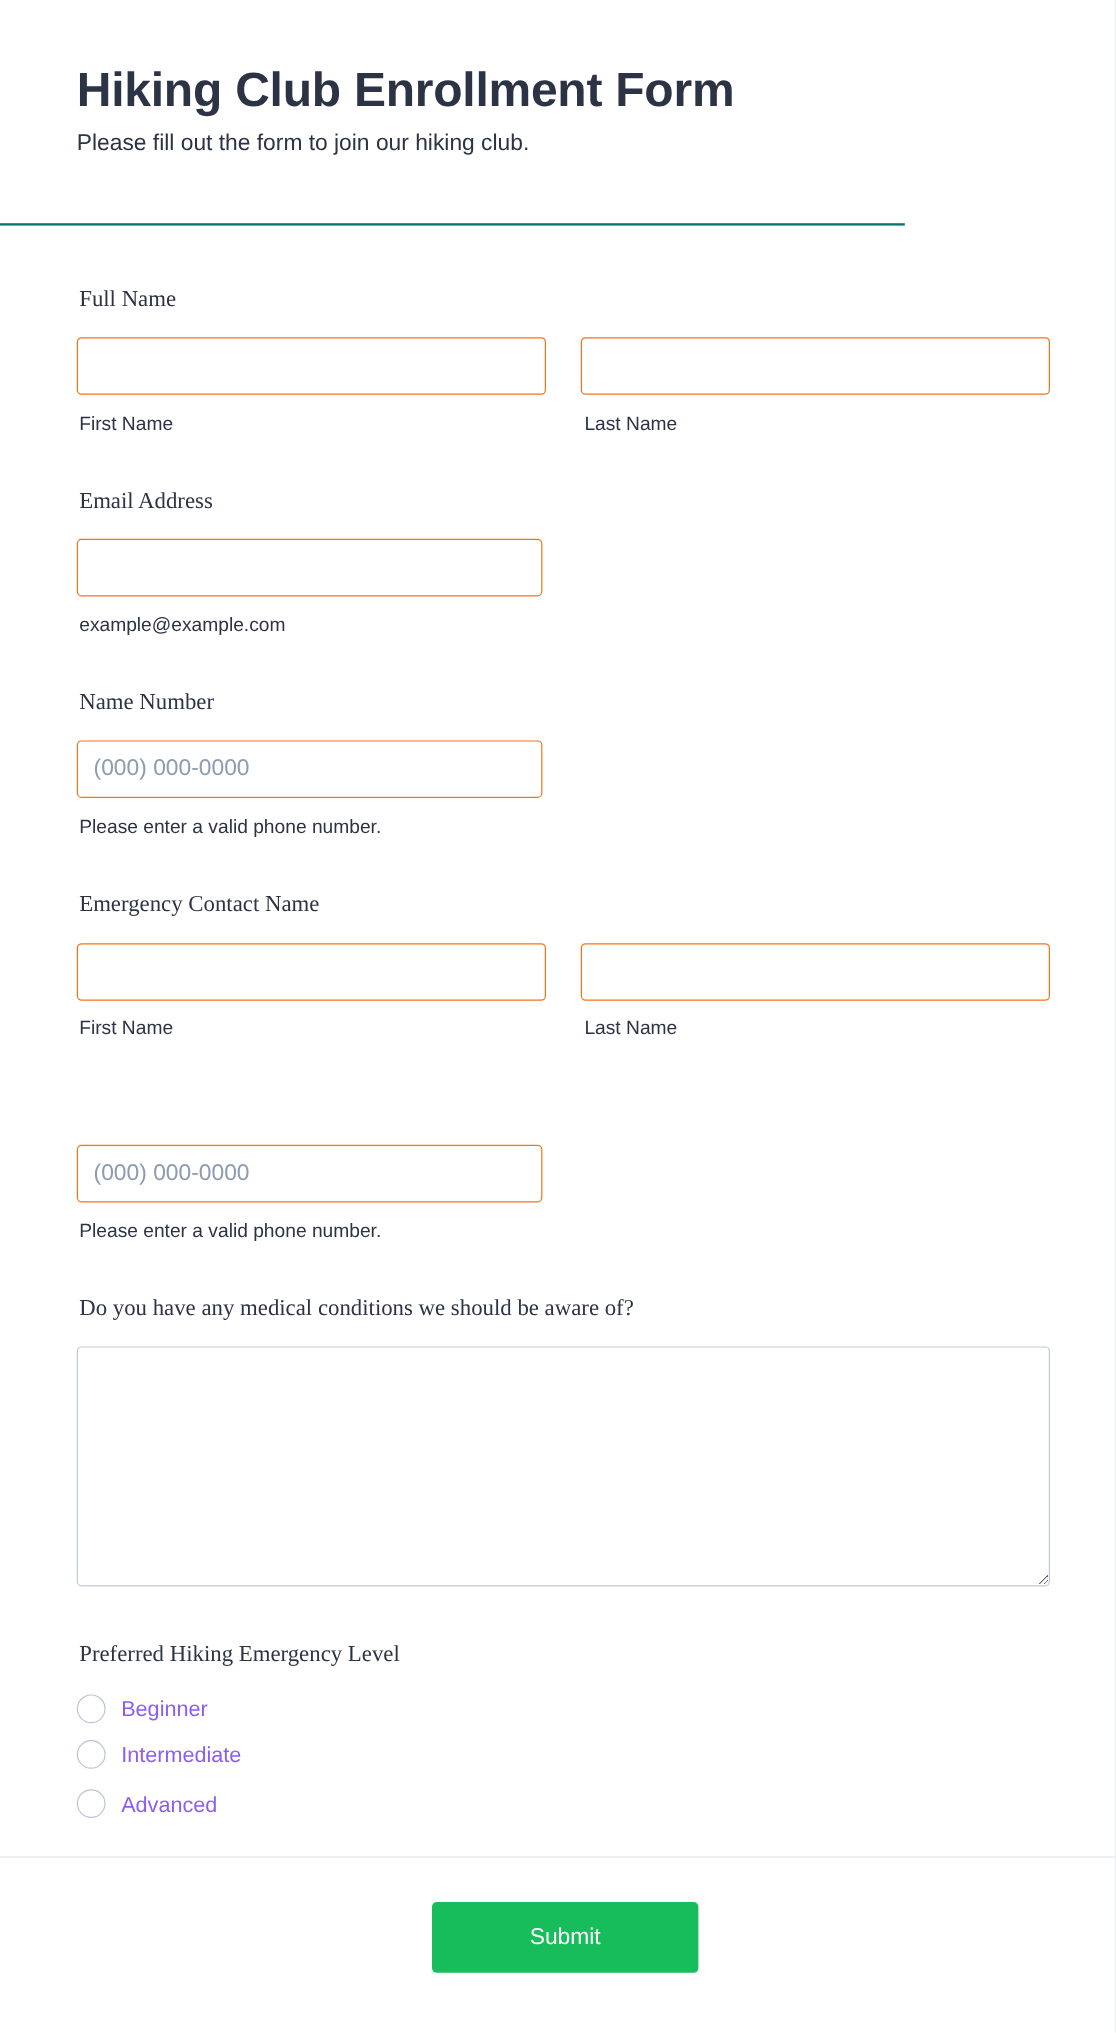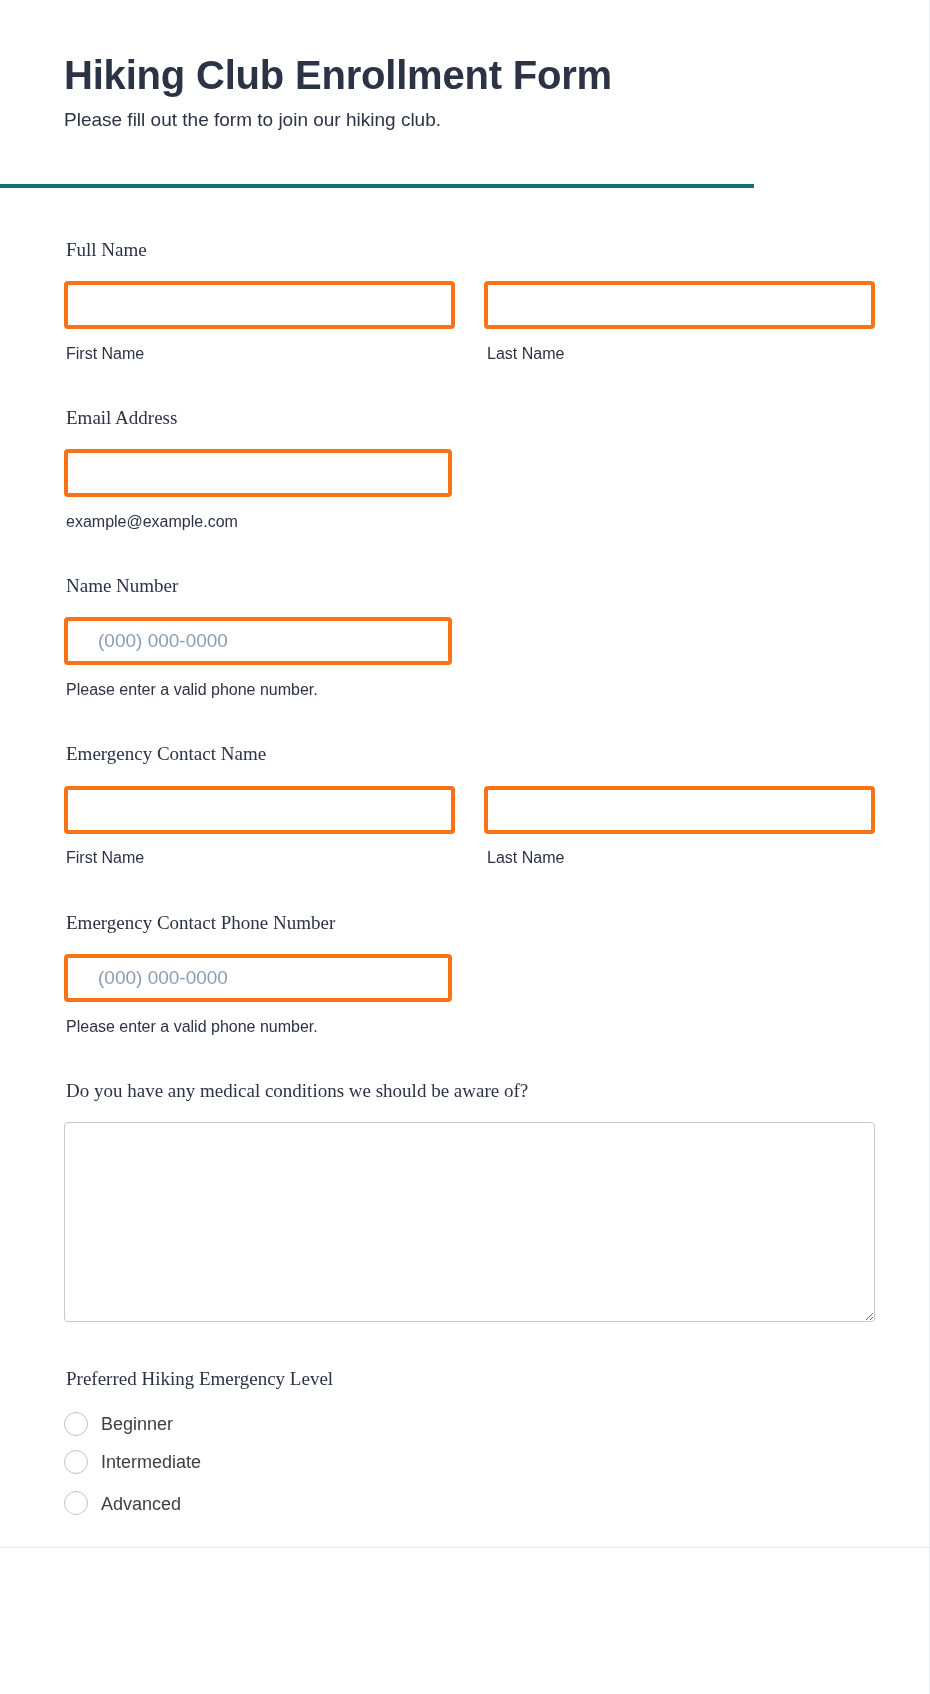--- a/index.html
+++ b/index.html
@@ -1,35 +1,35 @@
 <!DOCTYPE html>
 <html><head>
 <meta charset="utf-8">
 <style>
   * { box-sizing: border-box; margin: 0; padding: 0; }
   html, body { width: 930px; height: 1694px; background: #ffffff; overflow: hidden; }
   body { font-family: "Liberation Sans", "DejaVu Sans", sans-serif; color: #2c3345; position: relative; }
   .page { position: relative; width: 930px; height: 1694px; border-right: 1px solid #ecedf3; }
 
-  .header { position: absolute; left: 0; top: 0; width: 754px; height: 188px; border-bottom: 4px solid #0f766e; }
+  .header { position: absolute; left: 0; top: 0; width: 754px; height: 188px; border-bottom: 2px solid #0f766e; }
   .title { position: absolute; left: 64px; top: 53px; font-size: 40px; font-weight: 700; color: #2c3345; letter-spacing: -0.2px; white-space: nowrap; }
   .subtitle { position: absolute; left: 64px; top: 109px; font-size: 19px; color: #2c3345; white-space: nowrap; }
 
   .label { position: absolute; left: 66px; font-size: 19px; color: #2c3345; white-space: nowrap; font-family: Liberation Serif, serif; }
   .sublabel { position: absolute; font-size: 16px; color: #2c3345; white-space: nowrap; }
 
-  .input { position: absolute; height: 48px; border: 4px solid #f97316; border-radius: 4px; background: #fff;
-           font-family: "Liberation Sans", "DejaVu Sans", sans-serif; font-size: 19px; color: #2c3345; padding: 0 30px; outline: none; }
+  .input { position: absolute; height: 48px; border: 1px solid #f97316; border-radius: 4px; background: #fff;
+           font-family: "Liberation Sans", "DejaVu Sans", sans-serif; font-size: 19px; color: #2c3345; padding: 0 13px; outline: none; }
   .input::placeholder { color: #8c9cb1; }
   .textarea { position: absolute; left: 64px; top: 1122px; width: 811px; height: 200px; border: 1px solid #c3c8d8;
               border-radius: 4px; background: #fff; resize: both; font-family: "Liberation Sans", sans-serif; font-size: 18px; padding: 10px 13px; outline: none; }
 
   .radio-row { position: absolute; left: 64px; height: 30px; display: flex; align-items: center; cursor: pointer; }
   .radio { width: 24px; height: 24px; border: 1px solid #bcc3d6; border-radius: 50%; background: #fff; flex: 0 0 auto; }
-  .radio-label { margin-left: 13px; font-size: 18px; color: #404040; white-space: nowrap; }
+  .radio-label { margin-left: 13px; font-size: 18px; color: #8b5cf6; white-space: nowrap; }
 
   .footer-line { position: absolute; left: 0; top: 1547px; width: 929px; height: 1px; background: #e4e6ee; }
   .submit { position: absolute; left: 360px; top: 1585px; width: 222px; height: 59px; background: #18bd5b; color: #ffffff;
             border: none; border-radius: 4px; font-size: 19px; font-family: "Liberation Sans", sans-serif; cursor: pointer; }
 </style>
 </head>
 <body>
 
 <div class="page">
 
@@ -51,21 +51,20 @@
   <div class="label" style="top:575px;">Name Number</div>
   <input class="input" style="left: 64px; top: 617px; width: 388px;" type="tel" placeholder="(000) 000-0000">
   <div class="sublabel" style="left:66px; top:681px;">Please enter a valid phone number.</div>
 
   <div class="label" style="top:743px;">Emergency Contact Name</div>
   <input class="input" style="left: 64px; top: 786px; width: 391px;" type="text" placeholder="">
   <div class="sublabel" style="left:66px; top:849px;">First Name</div>
   <input class="input" style="left: 484px; top: 786px; width: 391px;" type="text" placeholder="">
   <div class="sublabel" style="left:487px; top:849px;">Last Name</div>
 
-  <div class="label" style="top:912px;">Emergency Contact Phone Number</div>
   <input class="input" style="left: 64px; top: 954px; width: 388px;" type="tel" placeholder="(000) 000-0000">
   <div class="sublabel" style="left:66px; top:1018px;">Please enter a valid phone number.</div>
 
   <div class="label" style="top:1080px;text-align:center;">Do you have any medical conditions we should be aware of?</div>
   <textarea class="textarea" style=""></textarea>
 
   <div class="label" style="top:1368px;">Preferred Hiking Emergency Level</div>
 
   <div class="radio-row" style="top:1409px;">
     <span class="radio"></span>
@@ -75,13 +74,14 @@
     <span class="radio"></span>
     <span class="radio-label">Intermediate</span>
   </div>
   <div class="radio-row" style="top:1485px;align-items:flex-end;">
     <span class="radio"></span>
     <span class="radio-label">Advanced</span>
   </div>
 
   <div class="footer-line"></div>
 
+  <button class="submit">Submit</button>
 </div>
 
 </body></html>

